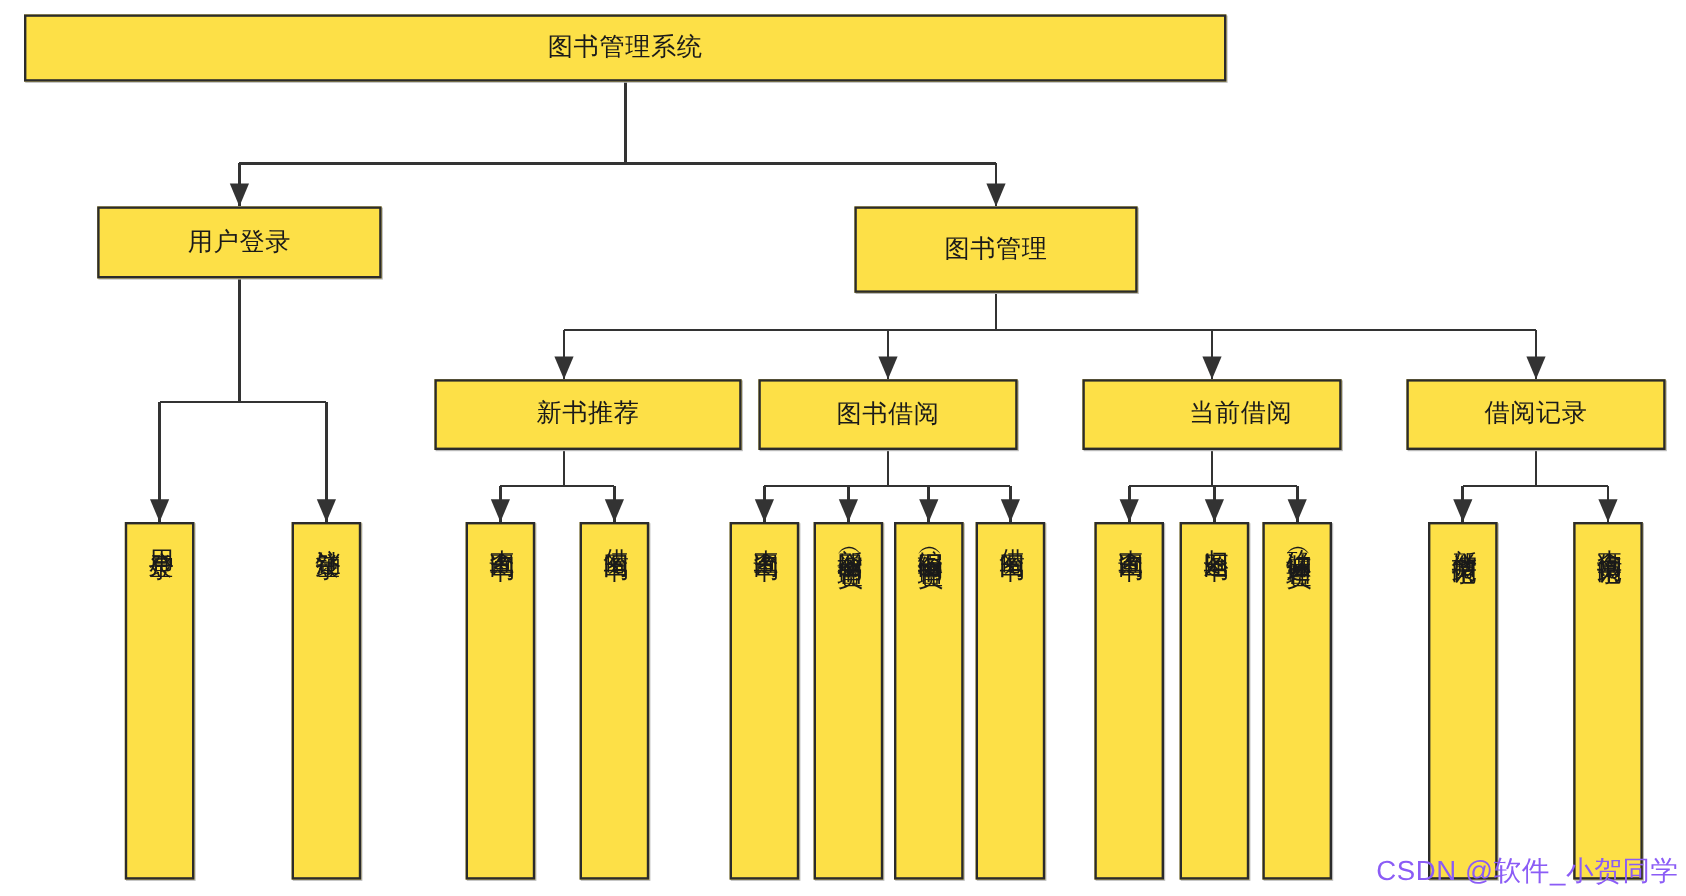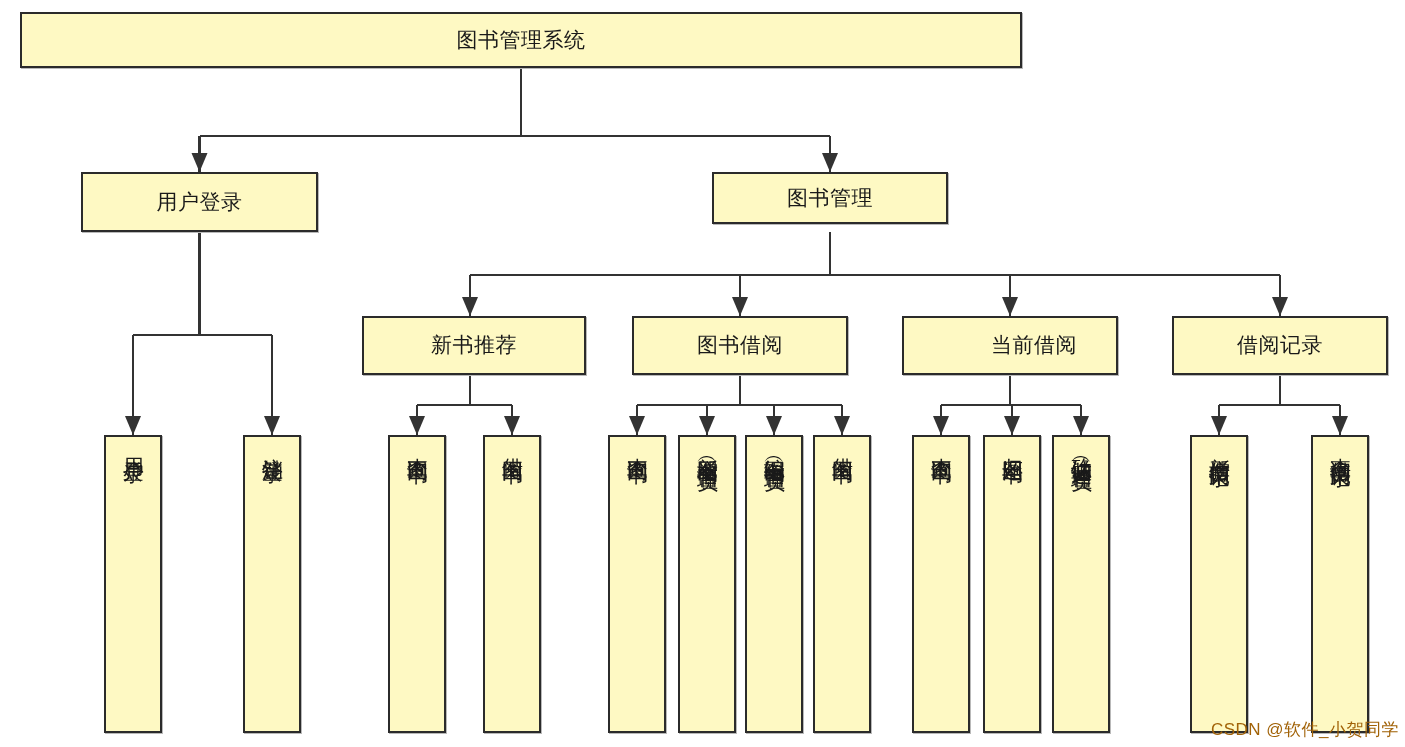--- a/index.html
+++ b/index.html
@@ -21,21 +21,21 @@
     position: absolute;
     left: 0;
     top: 0;
     width: 1405px;
     height: 747px;
     pointer-events: none;
   }
   .node {
     position: absolute;
     box-sizing: border-box;
-    background: #fef9c3;
+    background: #fde047;
     border: 2px solid #2b2b2b;
     box-shadow: 1px 1px 0 0 #b9b9b9;
     display: flex;
     align-items: center;
     justify-content: center;
     color: #1a1a1a;
   }
   .node .label {
     display: block;
     text-align: center;
@@ -56,22 +56,22 @@
     text-orientation: upright;
     font-size: 21px;
     line-height: 1.18;
     letter-spacing: 2px;
     white-space: normal;
   }
   #watermark {
     position: absolute;
     right: 6px;
     bottom: 6px;
-    font-size: 17px;
-    color: #a16207;
+    font-size: 23px;
+    color: #8b5cf6;
     letter-spacing: 0.5px;
     white-space: nowrap;
   }
 </style>
 </head>
 <body>
 
 <div id="canvas">
   <svg id="edges" viewBox="0 0 1405 747">
       <line x1="521" y1="68" x2="521" y2="136" stroke="#333333" stroke-width="2.4" shape-rendering="crispEdges"></line>
@@ -127,24 +127,24 @@
       <line x1="1340" y1="405" x2="1340" y2="435" stroke="#333333" stroke-width="2.4" shape-rendering="crispEdges"></line>
       <polygon points="1332,416 1348,416 1340,435" fill="#333333"></polygon>
     </svg>
   <div id="nodes">
       <div class="node horizontal" style="left: 20px; top: 12px; width: 1002px; height: 56px;">
         <span class="label">图书管理系统</span>
       </div>
       <div class="node horizontal" style="left: 81px; top: 172px; width: 237px; height: 60px;">
         <span class="label">用户登录</span>
       </div>
-      <div class="node horizontal" style="left: 712px; top: 172px; width: 236px; height: 52px;">
+      <div class="node horizontal" style="left: 712px; top: 172px; width: 236px; height: 72px;">
         <span class="label">图书管理</span>
       </div>
-      <div class="node horizontal" style="left: 362px; top: 316px; width: 224px; height: 59px;">
+      <div class="node horizontal" style="left: 362px; top: 316px; width: 256px; height: 59px;">
         <span class="label">新书推荐</span>
       </div>
       <div class="node horizontal" style="left: 632px; top: 316px; width: 216px; height: 59px; font-family: Liberation Serif, serif;">
         <span class="label">图书借阅</span>
       </div>
       <div class="node horizontal" style="left: 902px; top: 316px; width: 216px; height: 59px; padding-left: 48px;">
         <span class="label">当前借阅</span>
       </div>
       <div class="node horizontal" style="left: 1172px; top: 316px; width: 216px; height: 59px; justify-content: center;">
         <span class="label">借阅记录</span>

